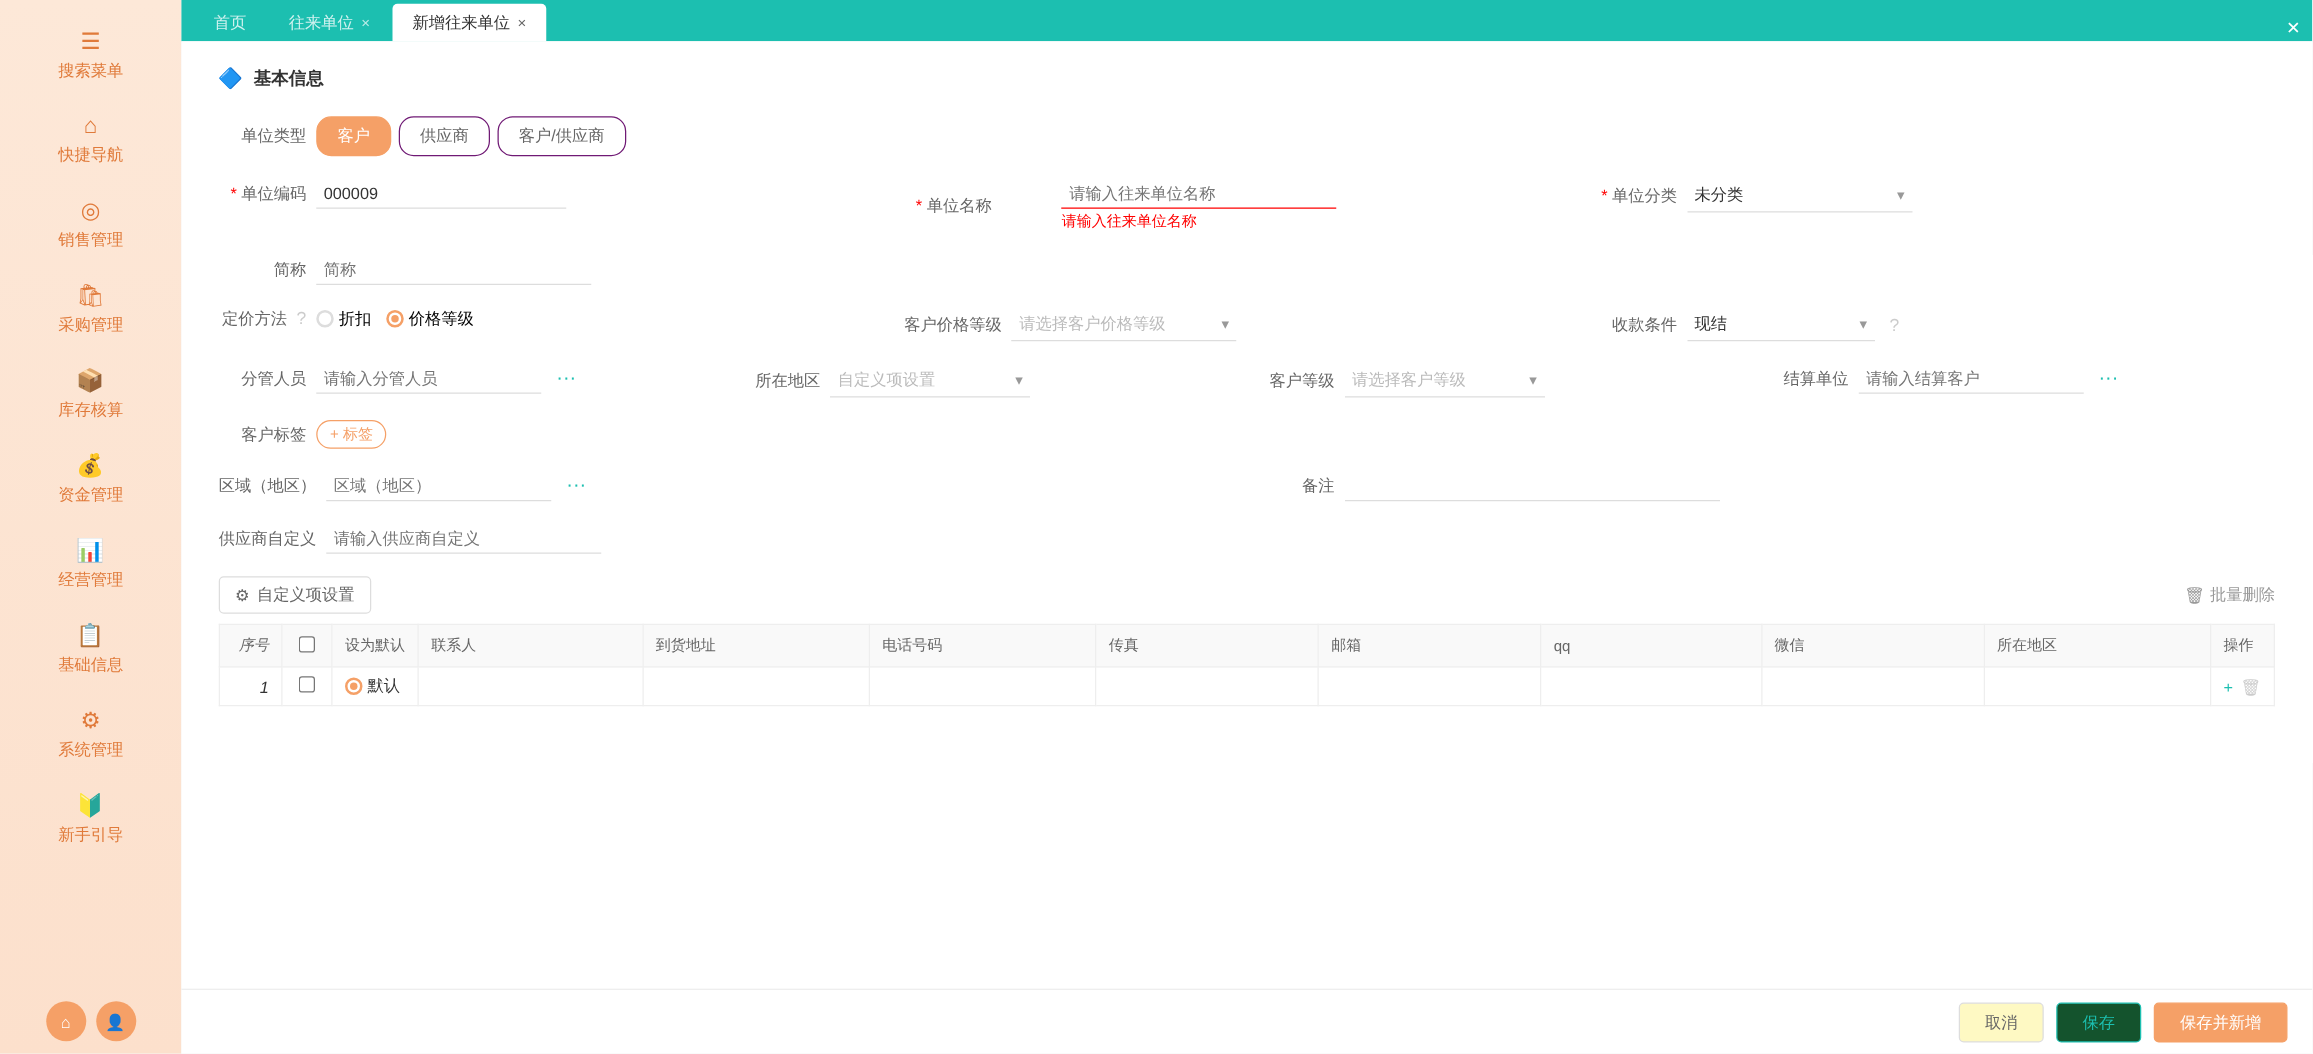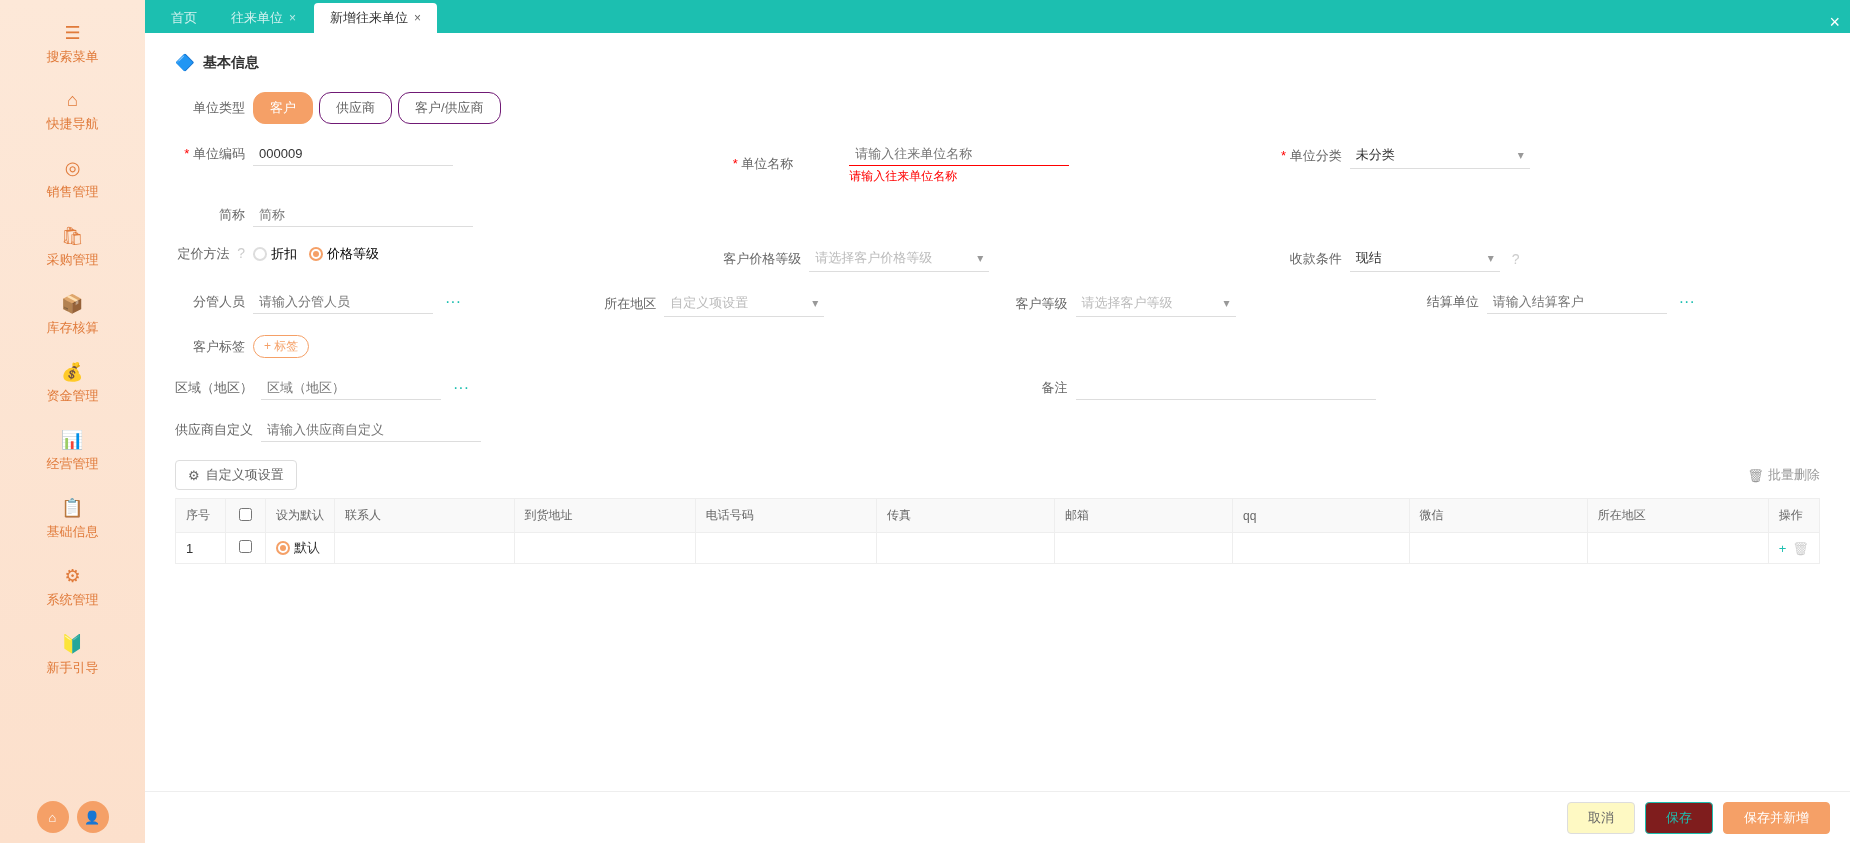--- a/index.html
+++ b/index.html
@@ -54,26 +54,26 @@
 
     
     .table-section { margin-top: 10px; }
     .table-toolbar { display: flex; justify-content: space-between; align-items: center; margin-bottom: 8px; }
     .batch-delete { color: #999; font-size: 13px; cursor: pointer; display: flex; align-items: center; gap: 4px; }
     .custom-settings-btn { border: 1px solid #ddd; background: white; padding: 5px 12px; border-radius: 4px; cursor: pointer; font-size: 13px; color: #666; display: flex; align-items: center; gap: 6px; }
     table { width: 100%; border-collapse: collapse; border: 1px solid #eee; }
     th { background: #f9f9f9; border: 1px solid #eee; padding: 8px 10px; font-size: 12px; color: #666; font-weight: normal; text-align: left; white-space: nowrap; }
     td { border: 1px solid #eee; padding: 6px 10px; font-size: 13px; color: #333; }
     .col-checkbox { width: 40px; text-align: center; }
-    .col-seq { width: 50px; text-align: left; }
+    .col-seq { width: 50px; text-align: right; font-style: italic; }
 
     
     .footer { background: white; border-top: 1px solid #eee; padding: 10px 20px; display: flex; justify-content: flex-end; align-items: center; gap: 10px; height: 52px; }
     .btn-cancel { border: 1px solid #ddd; background: #fef9c3; padding: 6px 20px; border-radius: 4px; cursor: pointer; font-size: 13px; color: #666; }
-    .btn-save { border: 1px solid #1cbfb0; background: #7f1d1d; color: #1cbfb0; padding: 6px 20px; border-radius: 4px; cursor: pointer; font-size: 13px; }
+    .btn-save { border: 1px solid #1cbfb0; background: #14532d; color: #1cbfb0; padding: 6px 20px; border-radius: 4px; cursor: pointer; font-size: 13px; }
     .btn-save-add { background: #f5a067; color: white; border: 1px solid #f5a067; padding: 6px 20px; border-radius: 4px; cursor: pointer; font-size: 13px; }
     .form-input-wrapper { display: flex; flex-direction: column; margin-left: 48px; }
     .action-icons { display: flex; gap: 6px; color: #1cbfb0; cursor: pointer; }
   </style>
 </head>
 <body>
 
 <div class="sidebar">
   <div class="sidebar-item">
     <span class="icon">☰</span>

